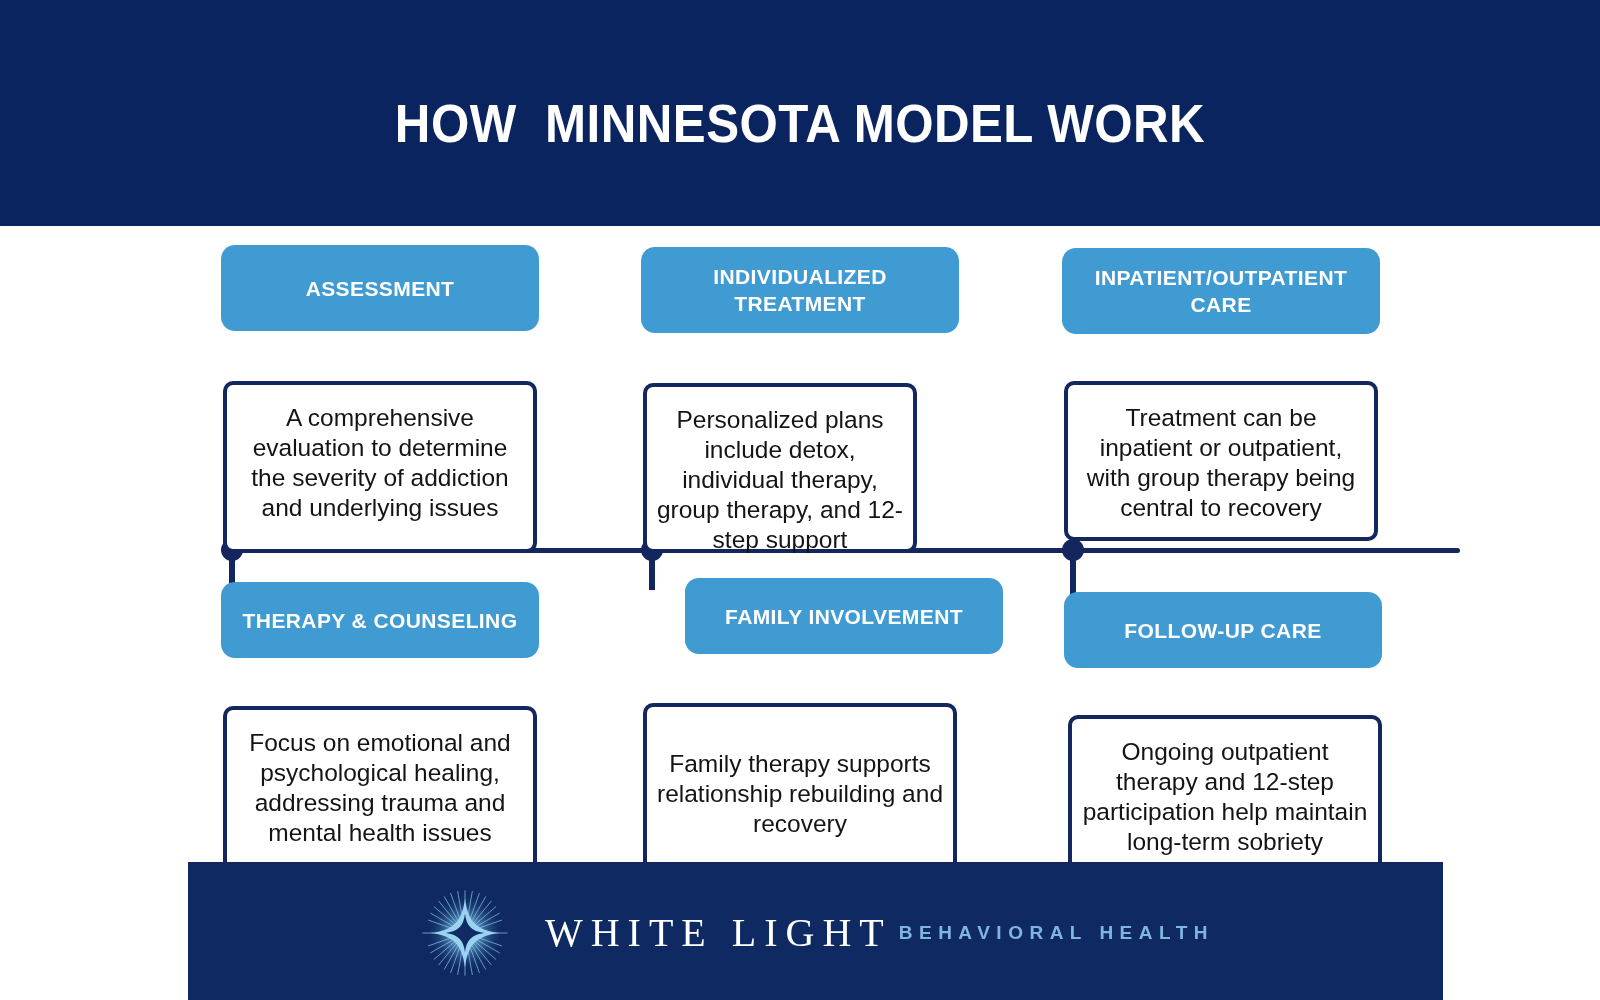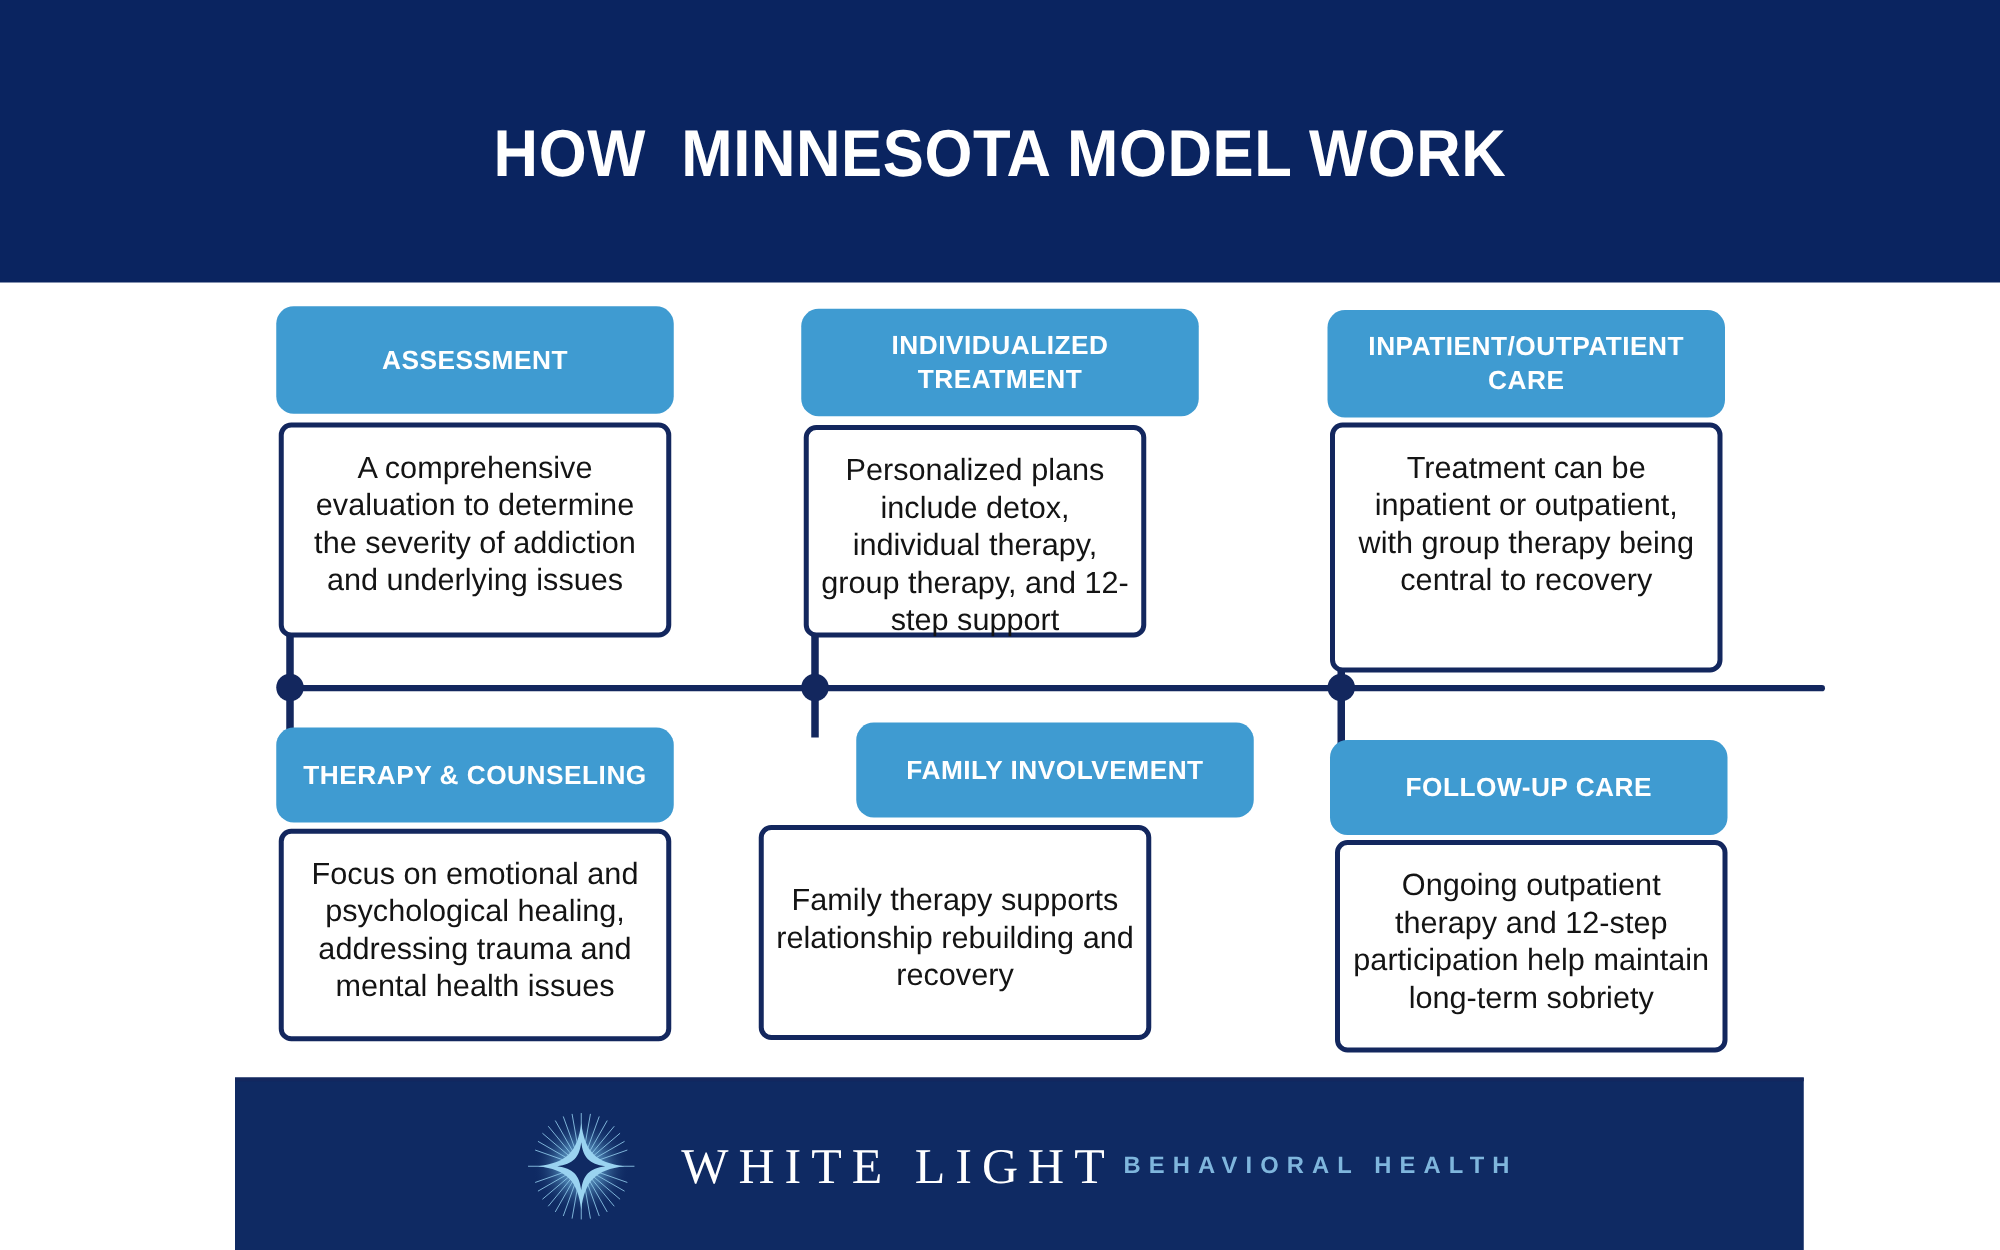--- a/index.html
+++ b/index.html
@@ -98,20 +98,21 @@
     box-sizing: border-box;
     display: flex;
     align-items: flex-start;
     justify-content: center;
     text-align: center;
     color: #141414;
     font-family: "Liberation Sans", sans-serif;
     font-size: 24.5px;
     line-height: 30px;
     padding: 18px 8px 10px 8px;
+    margin-top: 43px;
   }
   .card-body span {
     display: block;
     width: 100%;
   }
 
   
   .footer-band {
     position: absolute;
     left: 188px;
@@ -210,39 +211,39 @@
     </div>
     <div class="card-body" style="left:643px; top:340px; width:274px; height:170px;">
       <span>Personalized plans include detox, individual therapy, group therapy, and 12-step support</span>
     </div>
   </div>
 
   <div class="card">
     <div class="card-header" style="left:1062px; top:248px; width:318px; height:86px;">
       <span>INPATIENT/OUTPATIENT CARE</span>
     </div>
-    <div class="card-body" style="left:1064px; top:338px; width:314px; height:200px;">
+    <div class="card-body" style="left:1064px; top:338px; width:314px; height:160px;">
       <span>Treatment can be inpatient or outpatient, with group therapy being central to recovery</span>
     </div>
   </div>
 
   <div class="card">
     <div class="card-header" style="left:221px; top:582px; width:318px; height:76px;">
       <span>THERAPY &amp; COUNSELING</span>
     </div>
     <div class="card-body" style="left:223px; top:663px; width:314px; height:170px;">
       <span>Focus on emotional and psychological healing, addressing trauma and mental health issues</span>
     </div>
   </div>
 
   <div class="card">
     <div class="card-header" style="left:641px; top:578px; width:318px; height:76px;margin-left:44px;">
       <span>FAMILY INVOLVEMENT</span>
     </div>
-    <div class="card-body" style="left:607px; top:660px; width:314px; height:172px;padding-top:42px;">
+    <div class="card-body" style="left:643px; top:660px; width:314px; height:172px;padding-top:42px;">
       <span>Family therapy supports relationship rebuilding and recovery</span>
     </div>
   </div>
 
   <div class="card">
     <div class="card-header" style="left:1064px; top:592px; width:318px; height:76px;">
       <span>FOLLOW-UP CARE</span>
     </div>
     <div class="card-body" style="left:1068px; top:672px; width:314px; height:170px;">
       <span>Ongoing outpatient therapy and 12-step participation help maintain long-term sobriety</span>

